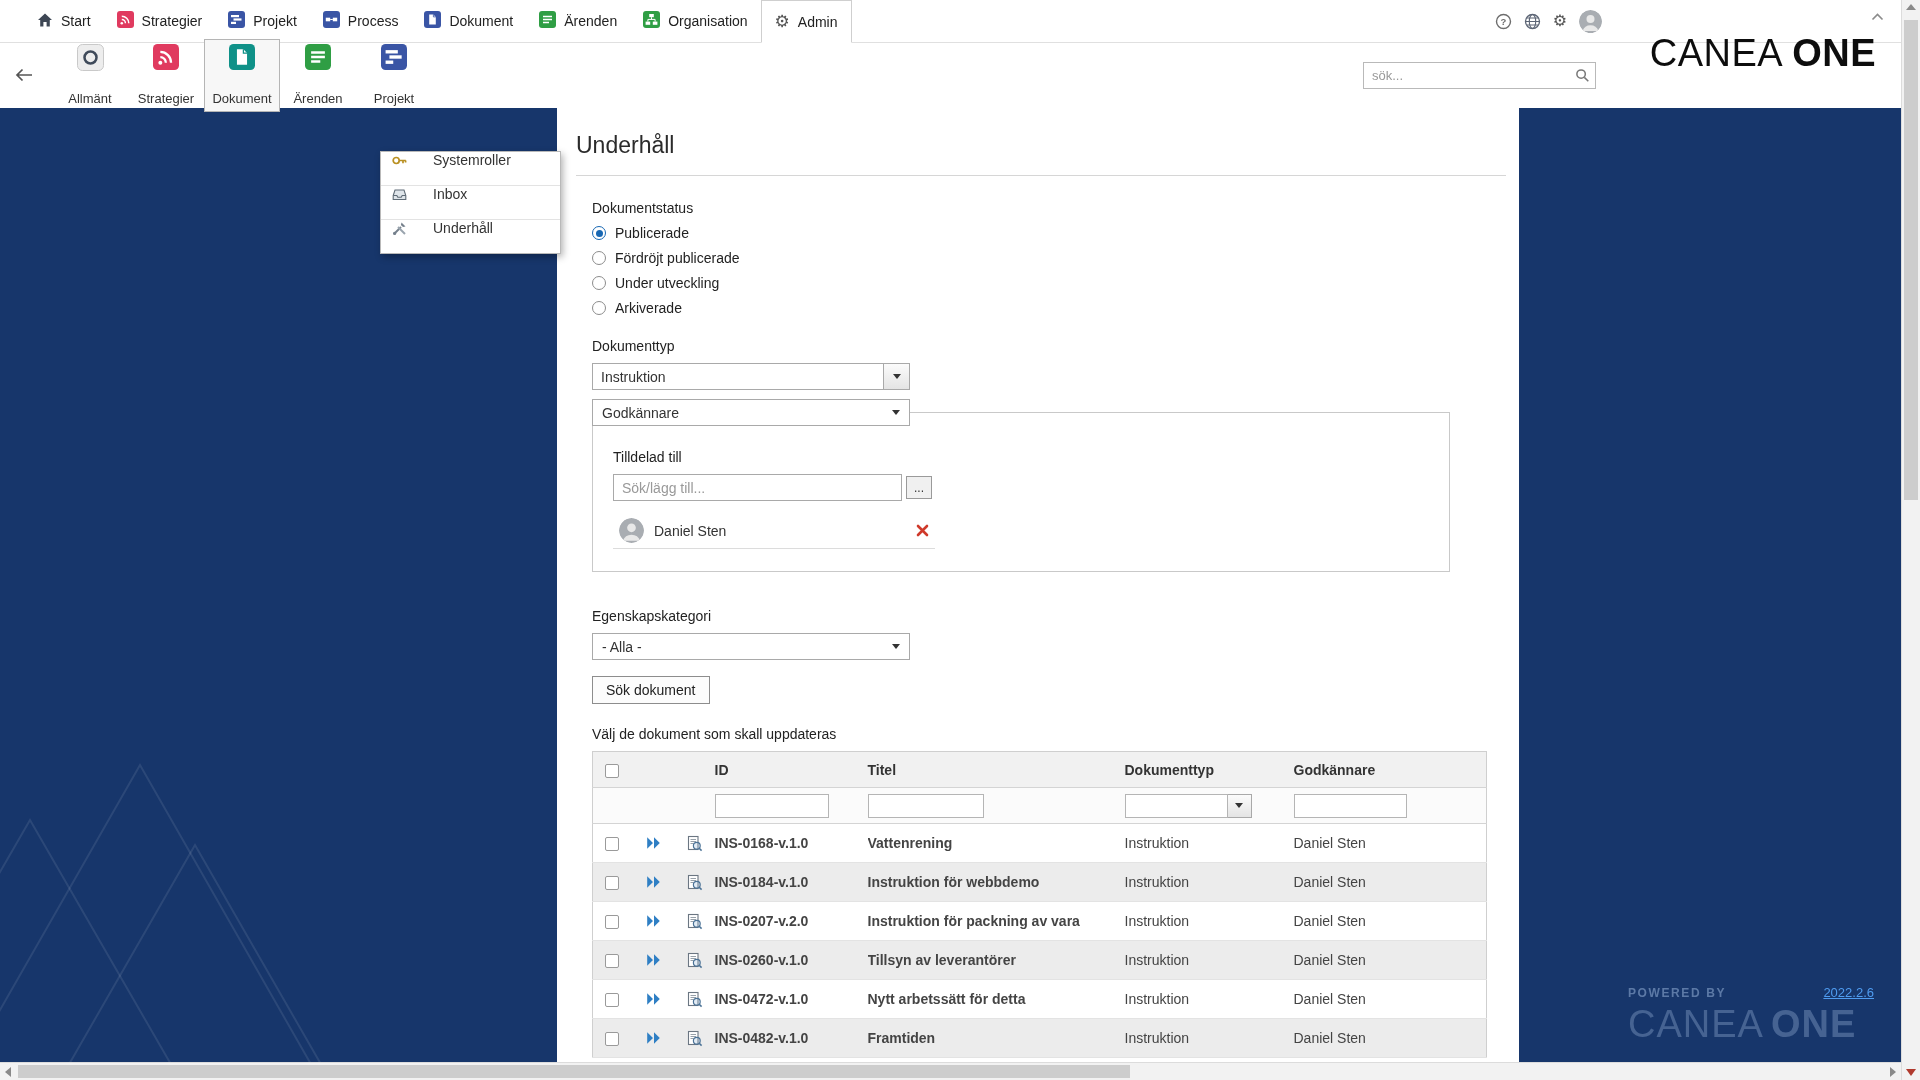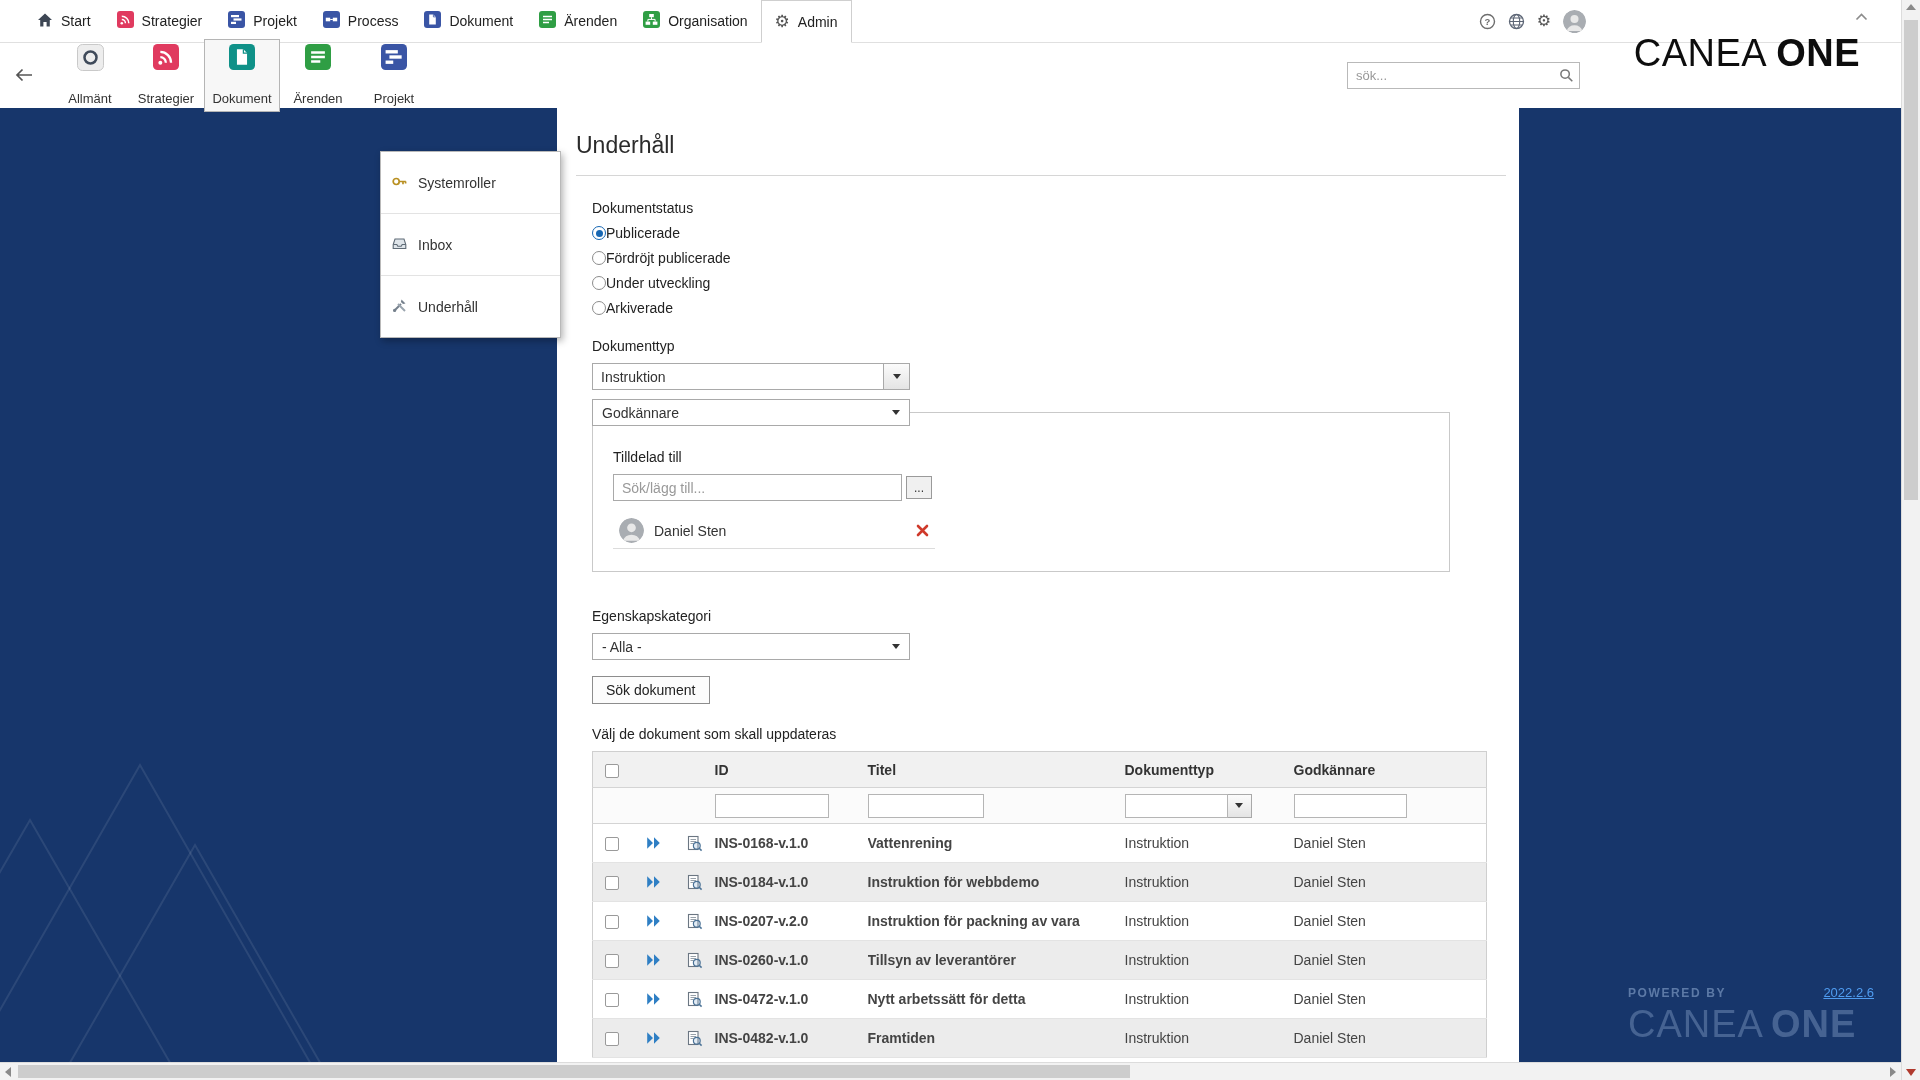--- a/index.html
+++ b/index.html
@@ -1,19 +1,19 @@
 <!DOCTYPE html>
 <html><head>
 <meta charset="utf-8">
 <style>
   html,body{margin:0;padding:0;}
   body{width:1920px;height:1080px;overflow:hidden;position:relative;background:#fff;
        font-family:"Liberation Sans",sans-serif;color:#222;-webkit-font-smoothing:antialiased;}
   
-  #chrome{position:absolute;top:0;left:0;right:16px;height:108px;background:#fff;z-index:5;}
+  #chrome{position:absolute;top:0;left:0;right:0;height:108px;background:#fff;z-index:5;}
   .row1{height:43px;display:flex;align-items:stretch;padding-left:24px;border-bottom:1px solid #e0e0e0;box-sizing:border-box;}
   .tab{display:flex;align-items:center;gap:8px;padding:0 13px;font-size:14px;color:#222;white-space:nowrap;}
   .tab.active{border:1px solid #cfcfcf;border-bottom:1px solid #fff;margin-bottom:-1px;background:#fff;position:relative;z-index:2;}
   .gear-glyph{font-size:17px;color:#555;line-height:1;}
   .row1-right{margin-left:auto;display:flex;align-items:center;gap:12px;padding-right:318px;}
   .row1-right .icon-btn{display:flex;align-items:center;}
   .avatar-wrap{width:23px;height:23px;border-radius:50%;overflow:hidden;}
   .hdr-chevron{position:absolute;top:7px;right:36px;}
   .row2{height:64px;display:flex;align-items:center;padding-left:14px;}
   .back-btn{margin-right:18px;display:flex;align-items:center;}
@@ -26,38 +26,38 @@
   .search-mag{position:absolute;right:6px;top:6px;}
   .logo{position:absolute;top:32px;right:44px;font-size:38px;letter-spacing:.5px;color:#0d0d0d;white-space:nowrap;}
   .logo .l1{font-weight:400;}
   .logo .l2{font-weight:700;margin-left:9px;}
   
   #workspace{position:absolute;top:108px;left:0;right:0;bottom:0;background:#17366b;overflow:hidden;}
   .deco{position:absolute;left:0;bottom:0;}
   
   .ctx-menu{position:absolute;left:380px;top:43px;width:179px;background:#fff;border:1px solid #b9b9b9;
             box-shadow:2px 3px 7px rgba(0,0,0,.3);z-index:4;}
-  .menu-item{height:33px;display:flex;align-items:center;gap:10px;padding:14px 10px;font-size:14px;color:#333;border-bottom:1px solid #e3e3e3;}
+  .menu-item{height:33px;display:flex;align-items:flex-start;gap:25px;padding:0 10px;font-size:14px;color:#333;border-bottom:1px solid #e3e3e3;}
   .menu-item:last-child{border-bottom:none;}
   
   .watermark{position:absolute;right:46px;bottom:34px;width:246px;}
   .pw-row{display:flex;justify-content:space-between;align-items:baseline;}
   .pw{font-size:12px;letter-spacing:1.6px;font-weight:700;color:rgba(150,176,215,.55);}
   .ver{font-size:13px;color:#4f9cf0;text-decoration:underline;}
   .brand{font-size:38px;letter-spacing:1px;color:rgba(158,183,220,.35);margin-top:3px;white-space:nowrap;}
   .brand .b2{font-weight:700;margin-left:7px;}
   
   .panel{position:absolute;left:557px;top:0;width:962px;bottom:0;background:#fff;overflow:hidden;z-index:2;}
   .panel-inner{padding-top:24px;}
   h1.page-title{margin:0 0 0 19px;font-size:23px;font-weight:400;color:#2b2b2b;}
   .rule{border:none;border-top:1px solid #d6d6d6;margin:16px 13px 0 19px;}
   .form{margin-left:35px;}
   .lbl{font-size:14px;color:#222;margin-top:22px;}
   .lbl.first{margin-top:24px;}
-  .radio-row{display:flex;align-items:center;margin-top:9px;font-size:14px;color:#222;}
+  .radio-row{display:flex;align-items:center;gap:9px;margin-top:9px;font-size:14px;color:#222;}
   .radio{width:14px;height:14px;border:1px solid #8c8c8c;border-radius:50%;background:#fff;box-sizing:border-box;position:relative;flex:0 0 auto;}
   .radio.checked{border-color:#1767b3;}
   .radio.checked::after{content:'';position:absolute;inset:2.5px;border-radius:50%;background:#1767b3;}
   .combo{display:flex;margin-top:9px;}
   .combo input{width:292px;height:27px;border:1px solid #a9a9a9;padding:0 8px;font-size:14px;color:#333;box-sizing:border-box;outline:none;}
   .dbtn{width:26px;height:27px;border:1px solid #a9a9a9;border-left:none;background:linear-gradient(#fbfbfb,#e4e4e4);
         display:flex;align-items:center;justify-content:center;box-sizing:border-box;}
   .caret{width:0;height:0;border-left:4.5px solid transparent;border-right:4.5px solid transparent;border-top:5.5px solid #333;}
   .select{width:318px;height:27px;border:1px solid #a9a9a9;background:#fff;display:flex;align-items:center;
           padding:0 9px;font-size:14px;color:#333;box-sizing:border-box;margin-top:9px;}

